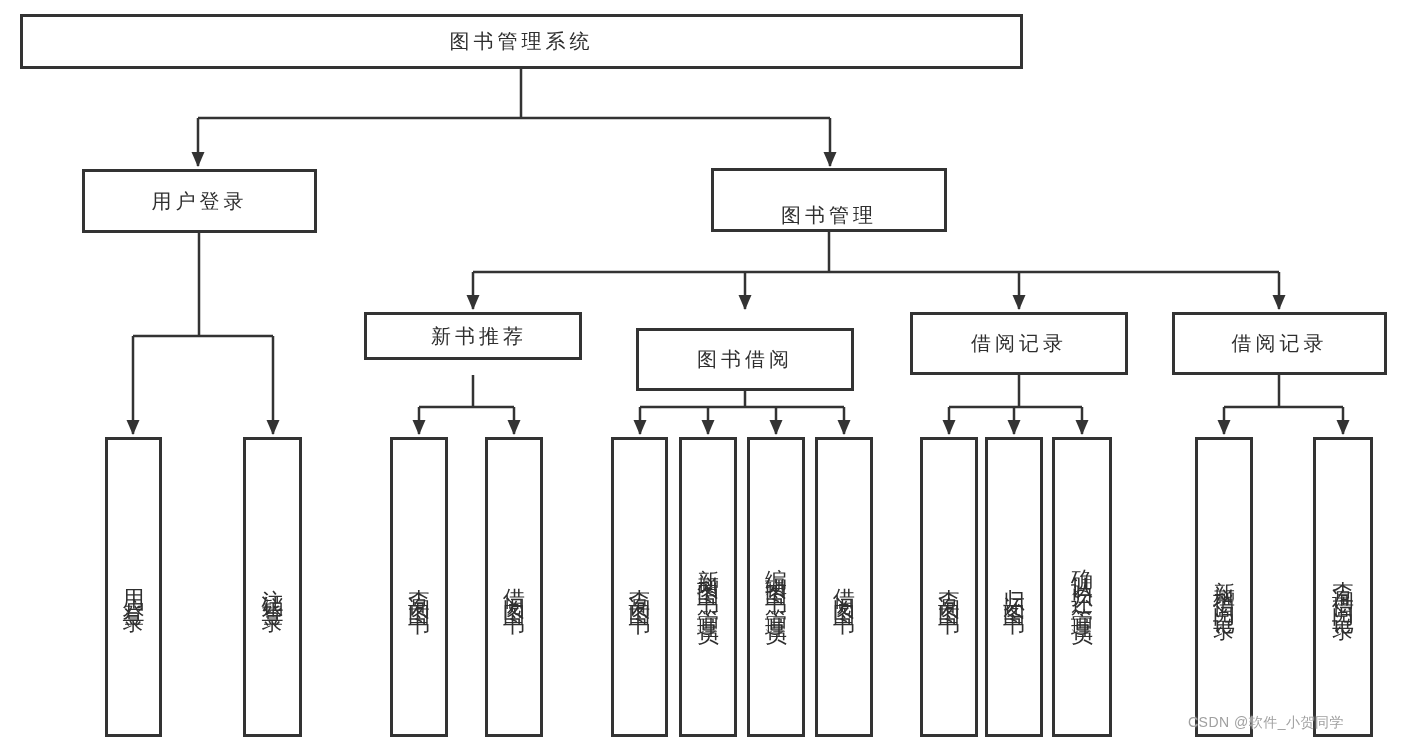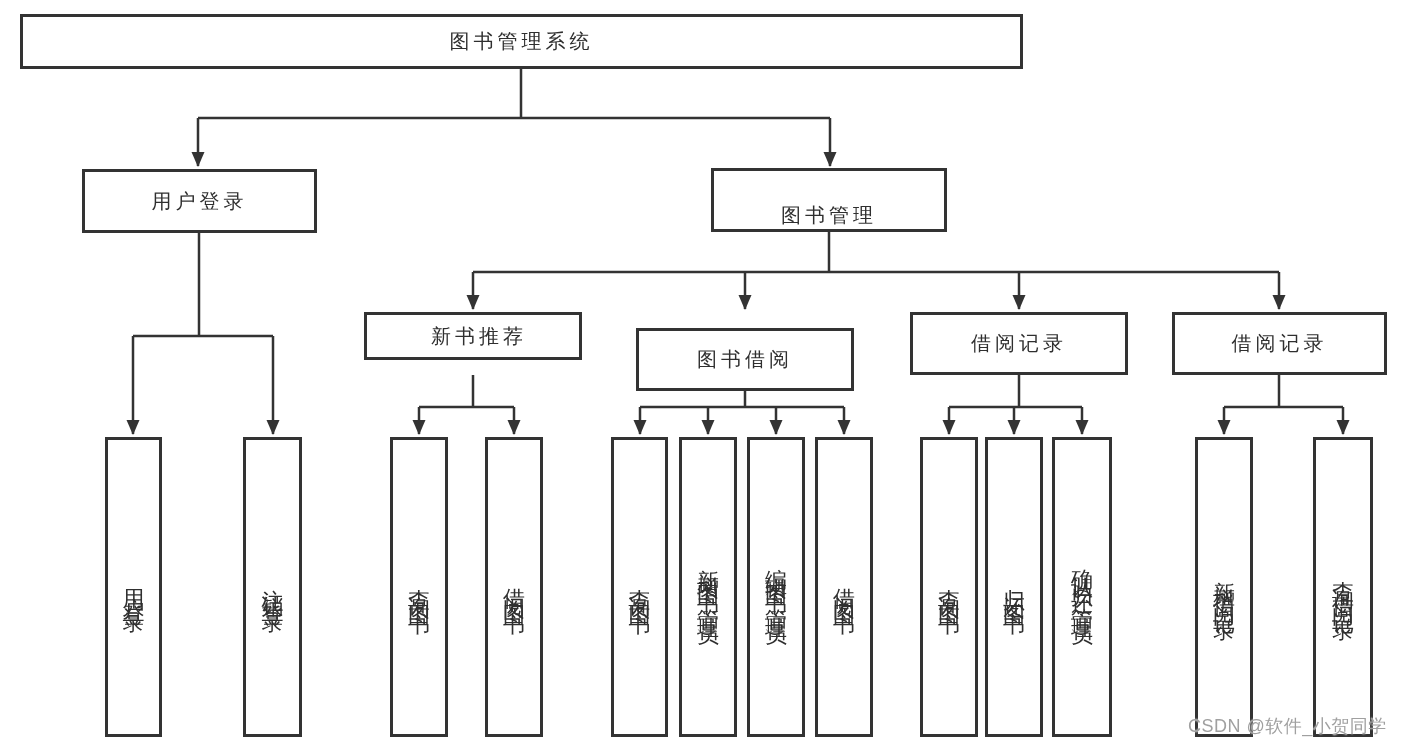--- a/index.html
+++ b/index.html
@@ -46,21 +46,21 @@
     font-size: 22px;
     letter-spacing: 8px;
     line-height: 1;
     color: #2f2f2f;
     white-space: nowrap;
   }
   .watermark {
     position: absolute;
     left: 1188px;
     top: 714px;
-    font-size: 18px;
+    font-size: 14px;
     letter-spacing: 0.5px;
     color: #a0a0a0;
     text-shadow: 0 0 2px #ffffff;
     white-space: nowrap;
   }
 </style>
 </head>
 <body>
 
 <div class="canvas">

